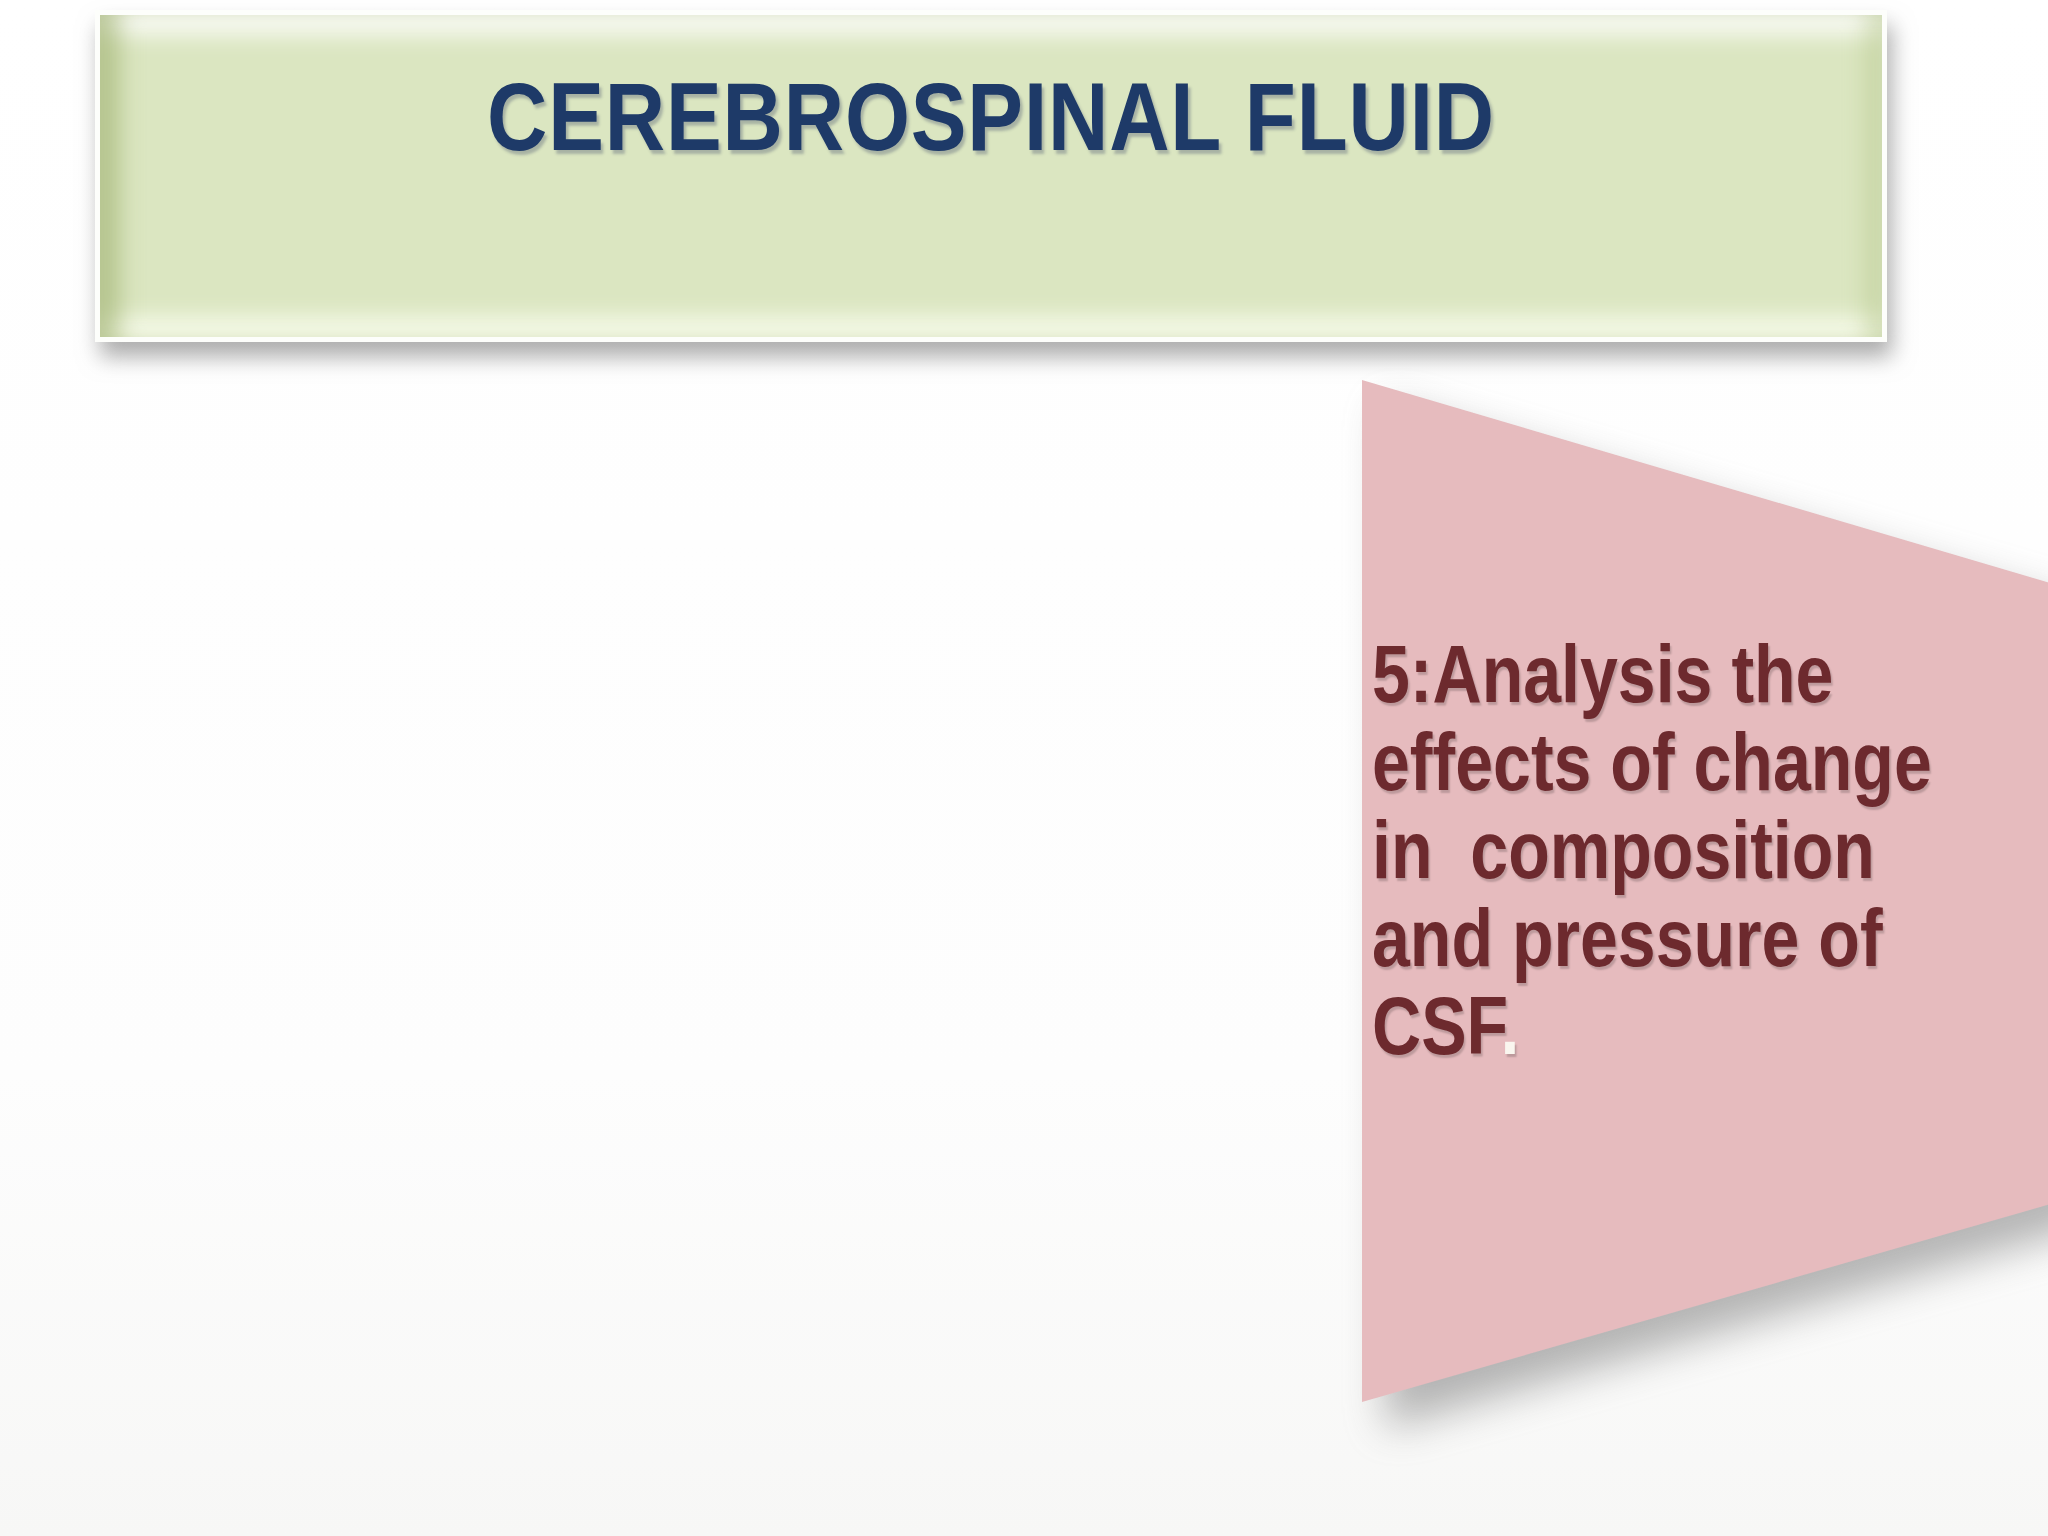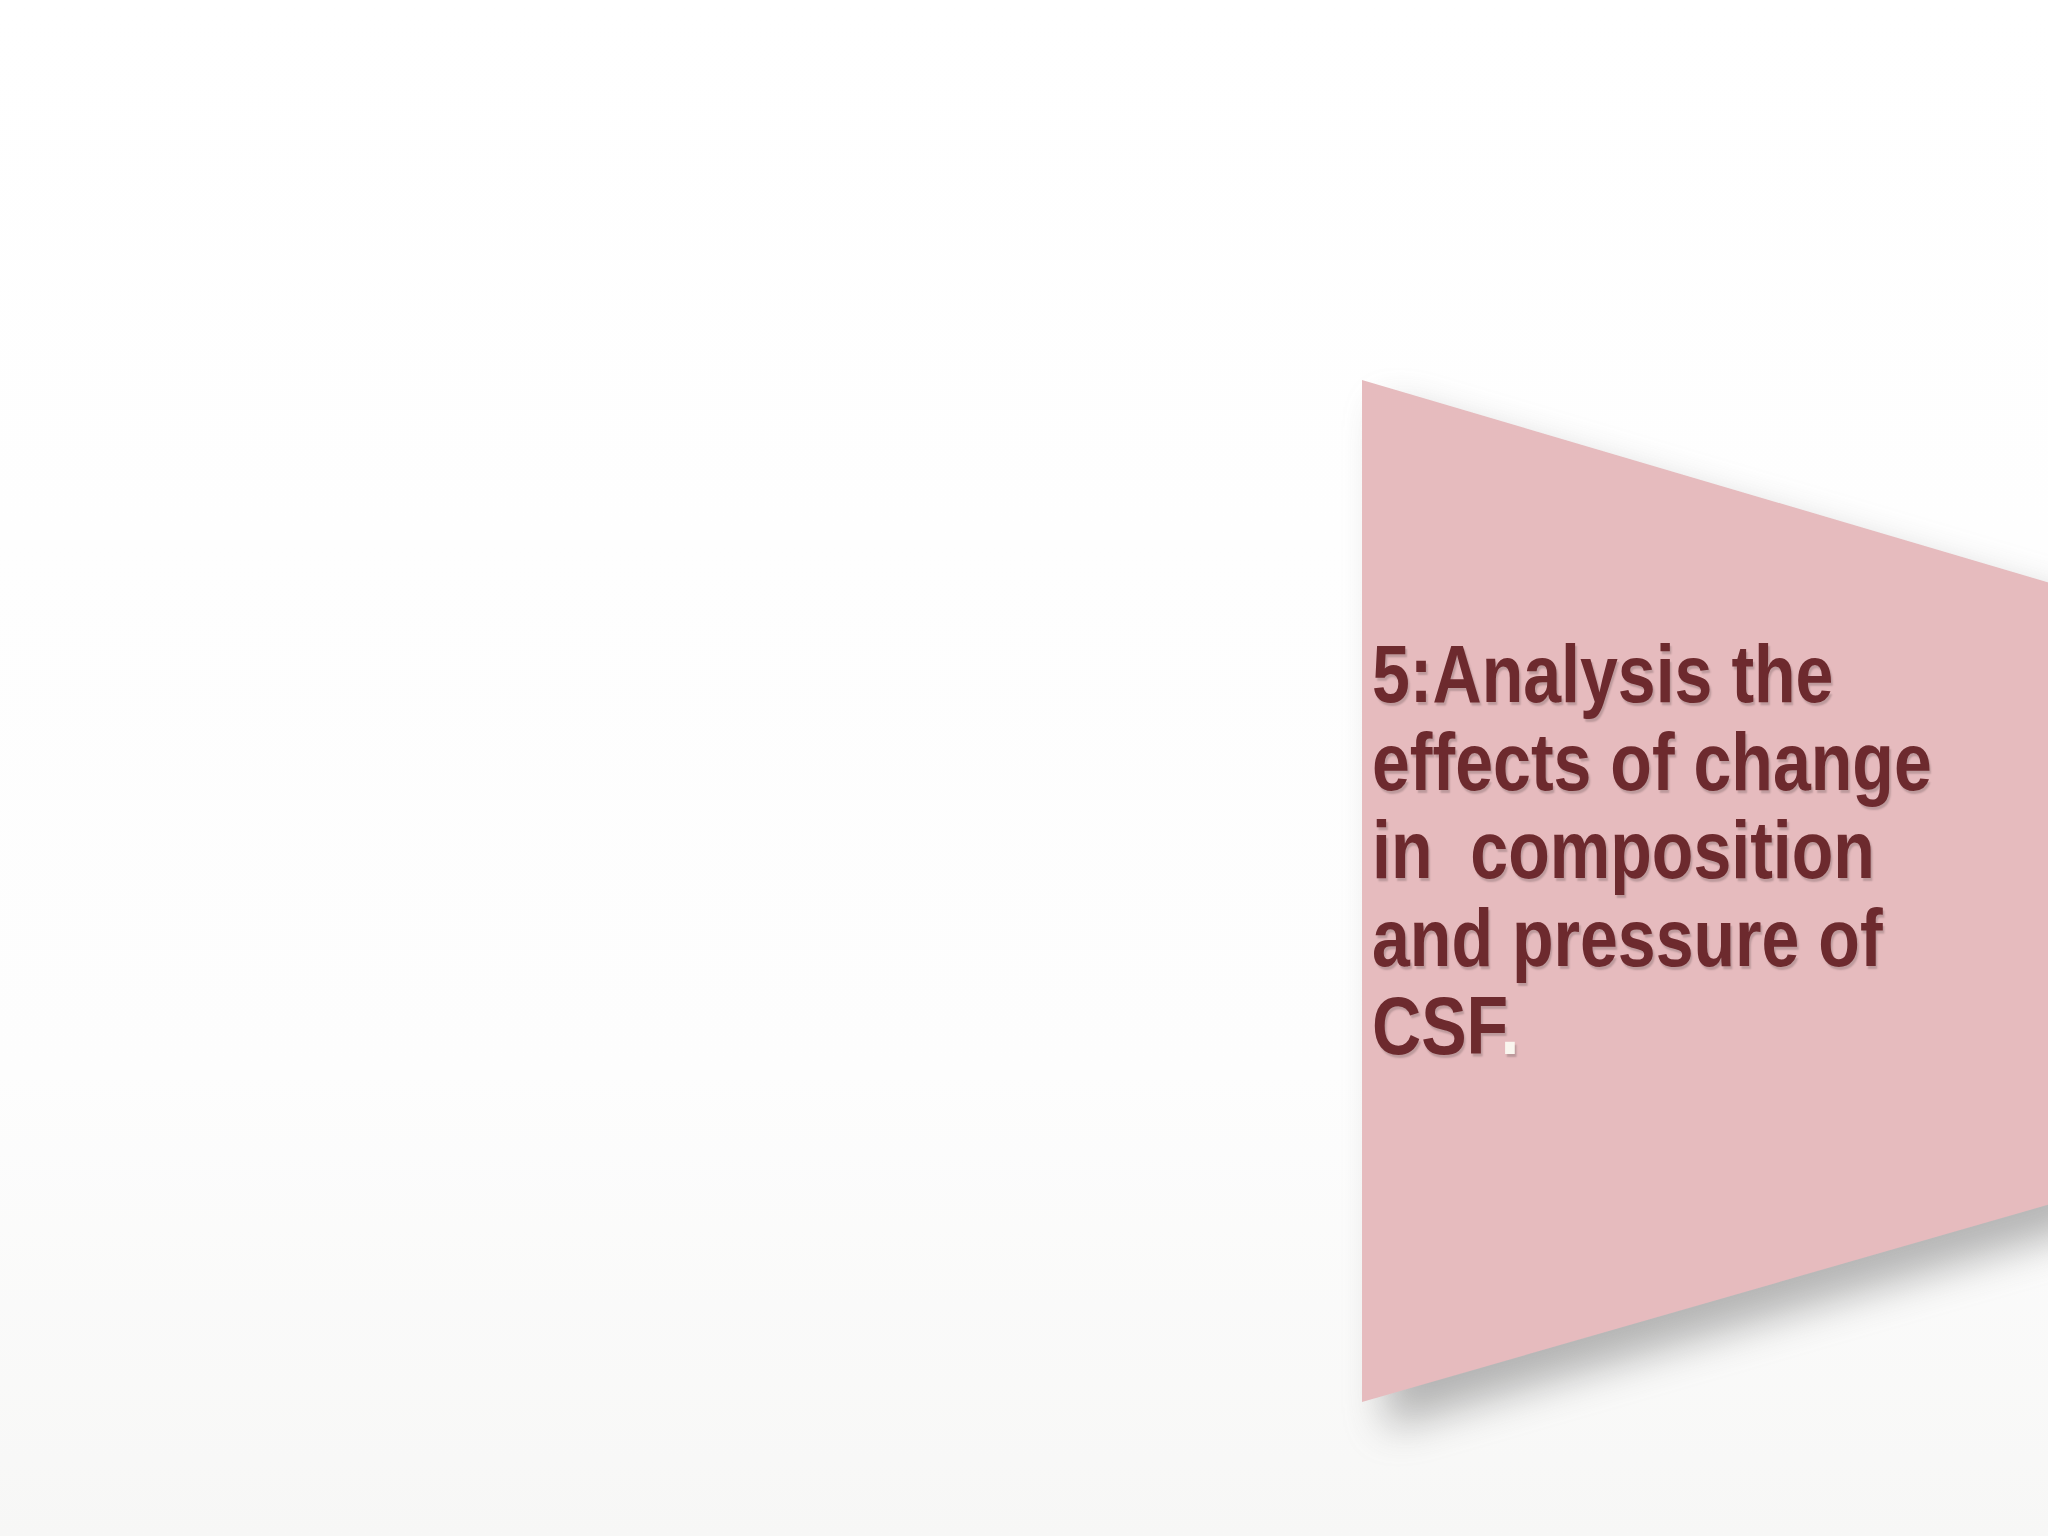--- a/index.html
+++ b/index.html
@@ -55,20 +55,23 @@
   .para{margin:0;}
   .para + .para.gap-blue{margin-top:26px;}
   .para + .para.gap-purple{margin-top:18px;}
   .line{white-space:pre;}
 </style>
 </head>
 <body>
 
 <div class="stage">
 
+  <div class="title-bar">
+    <div class="title-text" style="color:#1e3a68;">CEREBROSPINAL FLUID</div>
+  </div>
 
 
 
   <div class="shape-wrap wrap-pink">
     <div class="shape shape-pink" style="background:#e6bbbe;">
       <div class="panel-text pt-pink" style="color:#6d2a2e;">
         <div class="para">
           <div class="line">5:Analysis the</div>
           <div class="line">effects of change</div>
           <div class="line">in&nbsp; composition</div>

